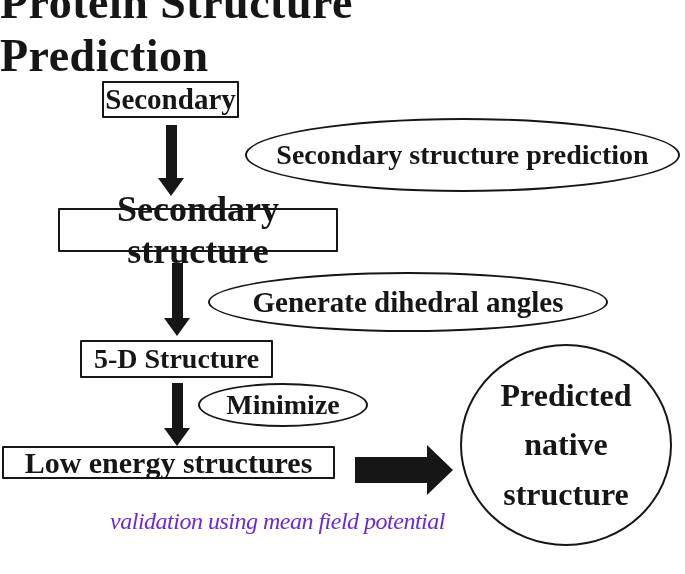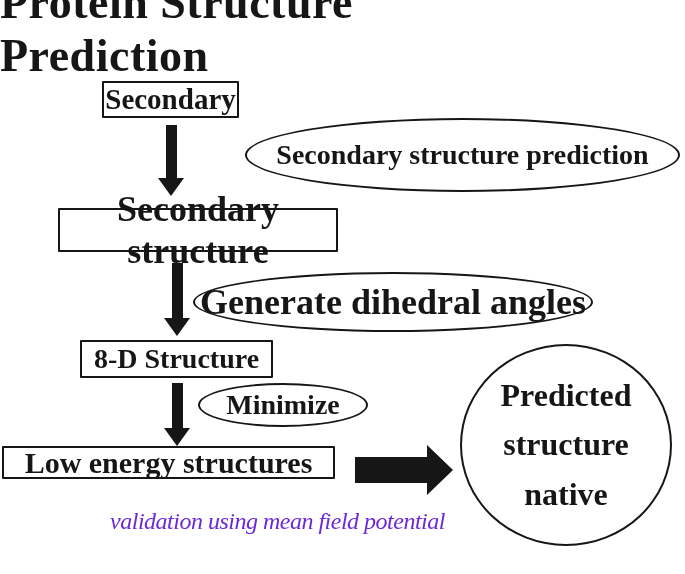--- a/index.html
+++ b/index.html
@@ -24,21 +24,21 @@
     font-weight:bold;
     box-sizing:border-box;
     text-align:center;
   }
   .rect-box{border-radius:1px;}
   .ellipse{border-radius:50%;}
   .circle{border-radius:50%;line-height:1.55;}
   #box-sequence{left:102px;top:81px;width:137px;height:37px;font-size:29px;}
   #ellipse-ssp{left:245px;top:118px;width:435px;height:74px;font-size:28px;}
   #box-secondary{left:58px;top:208px;width:280px;height:44px;font-size:36px;}
-  #ellipse-gda{left:193px;top:272px;width:400px;height:60px;font-size:36px;}
+  #ellipse-gda{left:208px;top:272px;width:400px;height:60px;font-size:29px;}
   #box-3d{left:80px;top:340px;width:193px;height:38px;font-size:28px;}
   #ellipse-min{left:198px;top:383px;width:170px;height:44px;font-size:28px;}
   #box-lowenergy{left:2px;top:446px;width:333px;height:33px;font-size:30px;}
   #circle-native{left:460px;top:344px;width:212px;height:202px;font-size:32px;}
 
   .arrow-down{position:absolute;display:flex;flex-direction:column;align-items:center;width:26px;}
   .arrow-down .shaft{width:11px;background:#161616;}
   .arrow-down .head{
     width:0;height:0;
     border-left:13px solid transparent;
@@ -96,21 +96,21 @@
   <div class="arrow-down" id="arrow-2">
     <div class="shaft"></div>
     <div class="head"></div>
   </div>
 
   <div class="node ellipse" id="ellipse-gda">
     <span>Generate dihedral angles</span>
   </div>
 
   <div class="node rect-box" id="box-3d">
-    <span>8-D Structure</span>
+    <span>5-D Structure</span>
   </div>
 
   <div class="arrow-down" id="arrow-3">
     <div class="shaft"></div>
     <div class="head"></div>
   </div>
 
   <div class="node ellipse" id="ellipse-min">
     <span>Minimize</span>
   </div>
@@ -120,20 +120,20 @@
   </div>
 
   <div class="arrow-right">
     <div class="shaft"></div>
     <div class="head"></div>
   </div>
 
   <div class="node circle" id="circle-native">
     <div>
       <div>Predicted</div>
+      <div>native</div>
       <div>structure</div>
-      <div>native</div>
     </div>
   </div>
 
   <div class="caption">validation using mean field potential</div>
 
 </div>
 
 </body></html>

